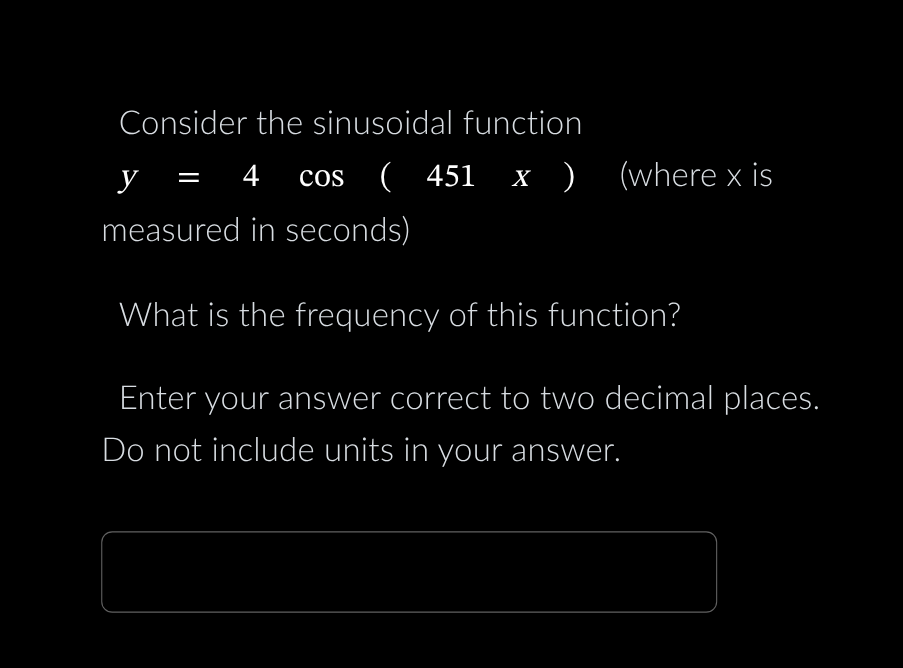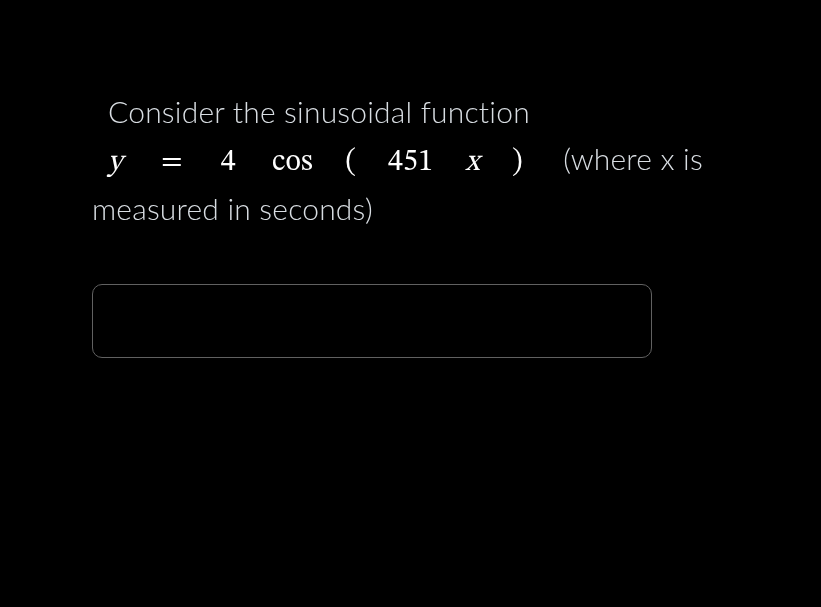--- a/index.html
+++ b/index.html
@@ -60,16 +60,22 @@
 </style>
 </head>
 <body>
 
 <div class="question-block">
 
   <div class="paragraph">
     <span>Consider the sinusoidal function </span><span class="math">y</span><span class="math-op">=</span><span class="math-upright">4</span><span class="math-upright" style="padding-left:4px;">cos</span><span class="math-upright">(</span><span class="math-upright">451</span><span class="math">x</span><span class="math-upright">)</span><span> (where x is measured in seconds)</span>
   </div>
 
+  <div class="paragraph">
+    <span>What is the frequency of this function?</span>
+  </div>
 
+  <div class="paragraph">
+    <span>Enter your answer correct to two decimal places. Do not include units in your answer.</span>
+  </div>
 
   <input type="text" class="answer-input" placeholder="" style="">
 </div>
 
 </body></html>

